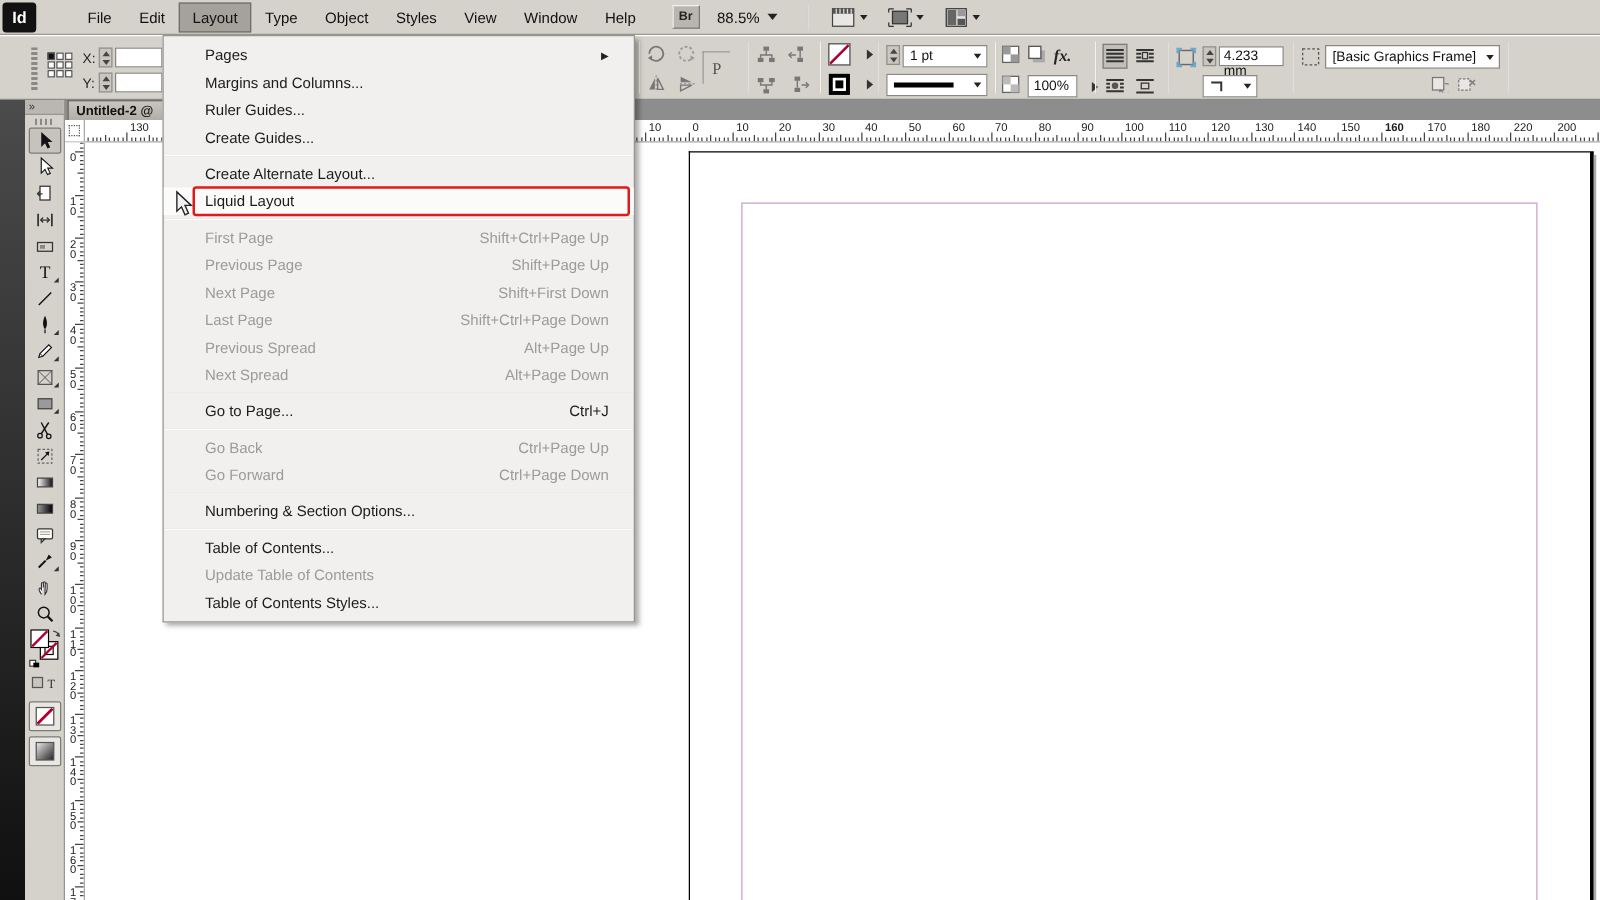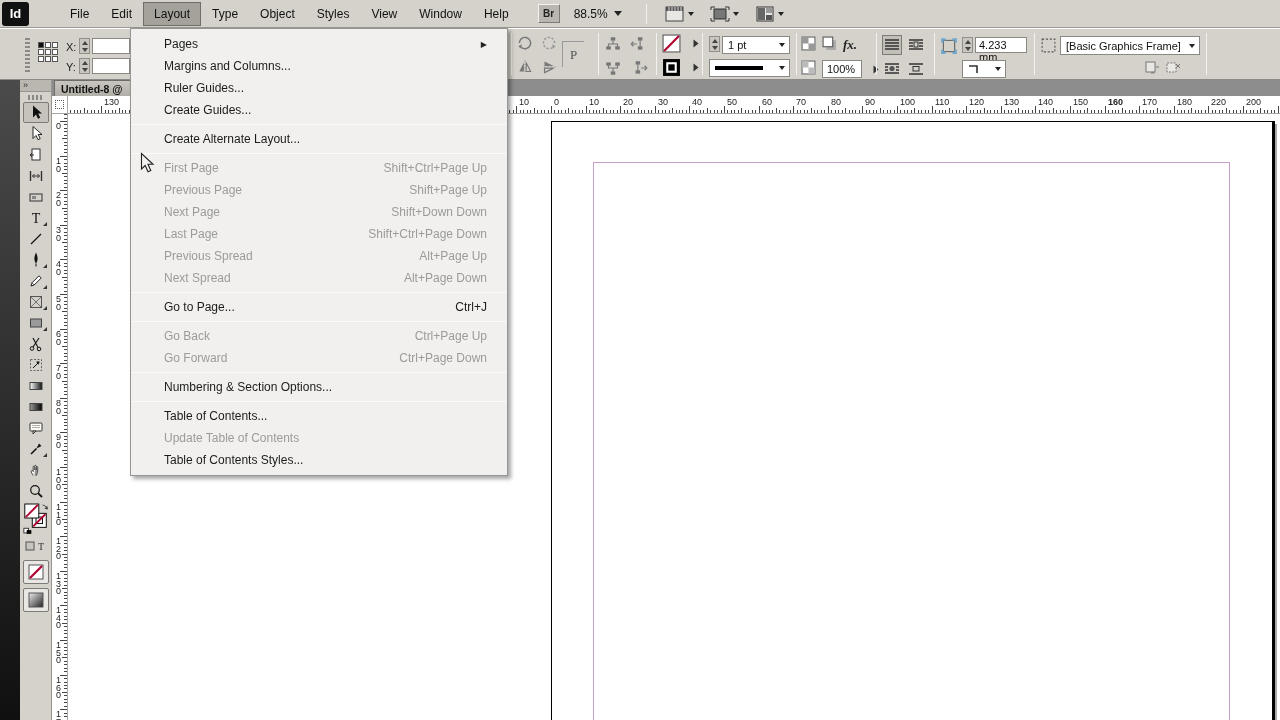--- a/index.html
+++ b/index.html
@@ -506,21 +506,21 @@
               </defs>
               <rect x="1" y="1" width="14" height="14" fill="url(#gC)" stroke="#555"></rect>
             </svg>
           </div>
         </div>
       </div>
   </div>
 
   <div id="tabbar">
     <div class="doc-tab">
-      <span>Untitled-8 @</span>
+      <span>Untitled-2 @</span>
     </div>
   </div>
 
   <div id="hruler">
     <div id="hticks">
         <div class="htick" style="left: 18px; height: 3px;"></div>
         <div class="htick" style="left: 22px; height: 3px;"></div>
         <div class="htick" style="left: 25px; height: 3px;"></div>
         <div class="htick" style="left: 28px; height: 3px;"></div>
         <div class="htick" style="left: 32px; height: 5px;"></div>
@@ -1148,32 +1148,36 @@
       <div class="mi">
         <span>Ruler Guides...</span>
       </div>
       <div class="mi">
         <span>Create Guides...</span>
       </div>
       <div class="msep"></div>
       <div class="mi">
         <span>Create Alternate Layout...</span>
       </div>
+      <div class="mi hl">
+        <span>Liquid Layout</span>
+        <div class="hl-ring" style="border-color: rgb(224, 26, 26);"></div>
+      </div>
       <div class="msep"></div>
       <div class="mi disabled">
         <span>First Page</span>
         <span class="sc">Shift+Ctrl+Page Up</span>
       </div>
       <div class="mi disabled">
         <span>Previous Page</span>
         <span class="sc">Shift+Page Up</span>
       </div>
       <div class="mi disabled">
         <span>Next Page</span>
-        <span class="sc">Shift+Down Down</span>
+        <span class="sc">Shift+First Down</span>
       </div>
       <div class="mi disabled">
         <span>Last Page</span>
         <span class="sc">Shift+Ctrl+Page Down</span>
       </div>
       <div class="mi disabled">
         <span>Previous Spread</span>
         <span class="sc">Alt+Page Up</span>
       </div>
       <div class="mi disabled">

